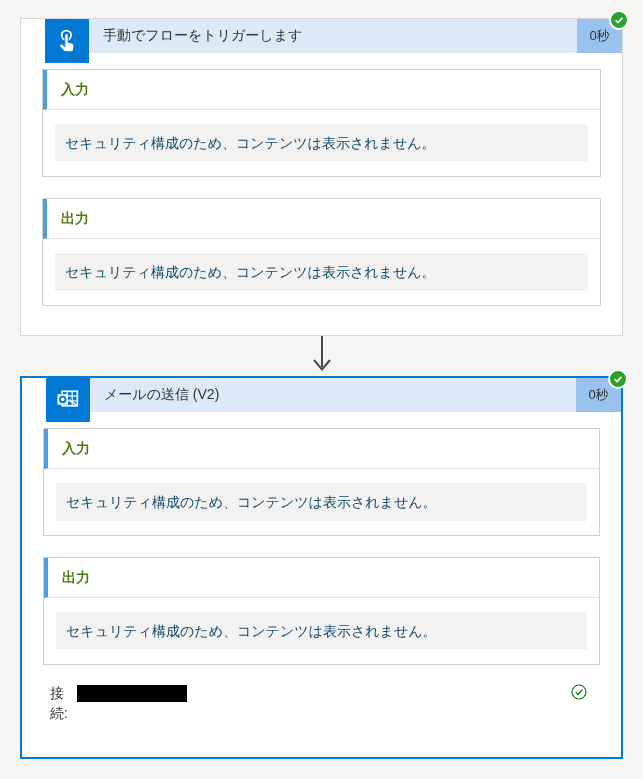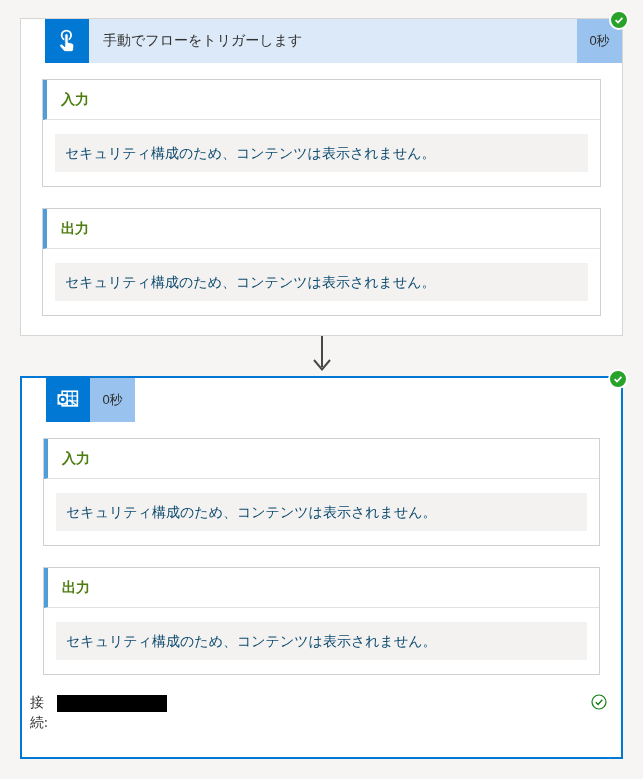--- a/index.html
+++ b/index.html
@@ -15,21 +15,21 @@
   
   .card {
     position: absolute;
     left: 20px;
     width: 603px;
     background: #ffffff;
   }
   .card.trigger { top: 18px; height: 318px; border: 1px solid #d8d6d4; }
   .card.action  { top: 376px; height: 383px; border: 2px solid #0078d4; }
 
-  .card-header { display: flex; height: 44px; cursor: pointer; padding-left: 24px; }
+  .card-header { display: flex; height: 34px; cursor: pointer; padding-left: 24px; }
   .icon-tile {
     flex: 0 0 44px; height: 44px; background: #0078d4;
     display: flex; align-items: center; justify-content: center;
   }
   .header-main {
     flex: 1; background: #dbe9f8; display: flex; align-items: center;
     padding-left: 14px; font-size: 14px; color: #323130; overflow: hidden;
     white-space: nowrap;
   }
   .duration {
@@ -60,21 +60,21 @@
     font-size: 14px; color: #0c4a6e; line-height: 20px;
   }
 
   
   .connector {
     position: absolute; top: 336px; left: 310px; width: 24px; height: 40px;
   }
 
   
   .connection-row {
-    display: flex; align-items: flex-start; padding: 0 8px; margin-top: -3px; font-family: Liberation Serif, serif;
+    display: flex; align-items: flex-start; padding: 0 28px; margin-top: -3px;
   }
   .connection-label {
     width: 18px; font-size: 14px; line-height: 20px;
     color: #323130; word-break: break-all; white-space: normal;
   }
   .redacted-bar {
     width: 110px; height: 17px; background: #000000;
     margin-left: 9px; margin-top: 2px;
   }
   .connection-status { margin-left: auto; margin-right: 6px; margin-top: 1px; }
@@ -133,20 +133,21 @@
         <rect x="7" y="4.5" width="13" height="12.5" fill="none" stroke="#ffffff" stroke-width="1.4"></rect>
         <line x1="11.3" y1="4.5" x2="11.3" y2="17" stroke="#ffffff" stroke-width="1"></line>
         <line x1="15.6" y1="4.5" x2="15.6" y2="17" stroke="#ffffff" stroke-width="1"></line>
         <line x1="7" y1="8.6" x2="20" y2="8.6" stroke="#ffffff" stroke-width="1"></line>
         <line x1="7" y1="12.8" x2="20" y2="12.8" stroke="#ffffff" stroke-width="1"></line>
         <path d="M20 17 L13 11.8" stroke="#ffffff" stroke-width="1.2" fill="none"></path>
         <rect x="3" y="7" width="9" height="9" fill="#ffffff"></rect>
         <circle cx="7.5" cy="11.5" r="2.4" fill="none" stroke="#0078d4" stroke-width="1.7"></circle>
       </svg>
     </div>
+    <div class="header-main">メールの送信 (V2)</div>
     <div class="duration">0秒</div>
   </div>
   <div class="card-body">
     <div class="section">
       <div class="section-header">入力</div>
       <div class="section-body">
         <div class="secure-message">セキュリティ構成のため、コンテンツは表示されません。</div>
       </div>
     </div>
     <div class="section">

